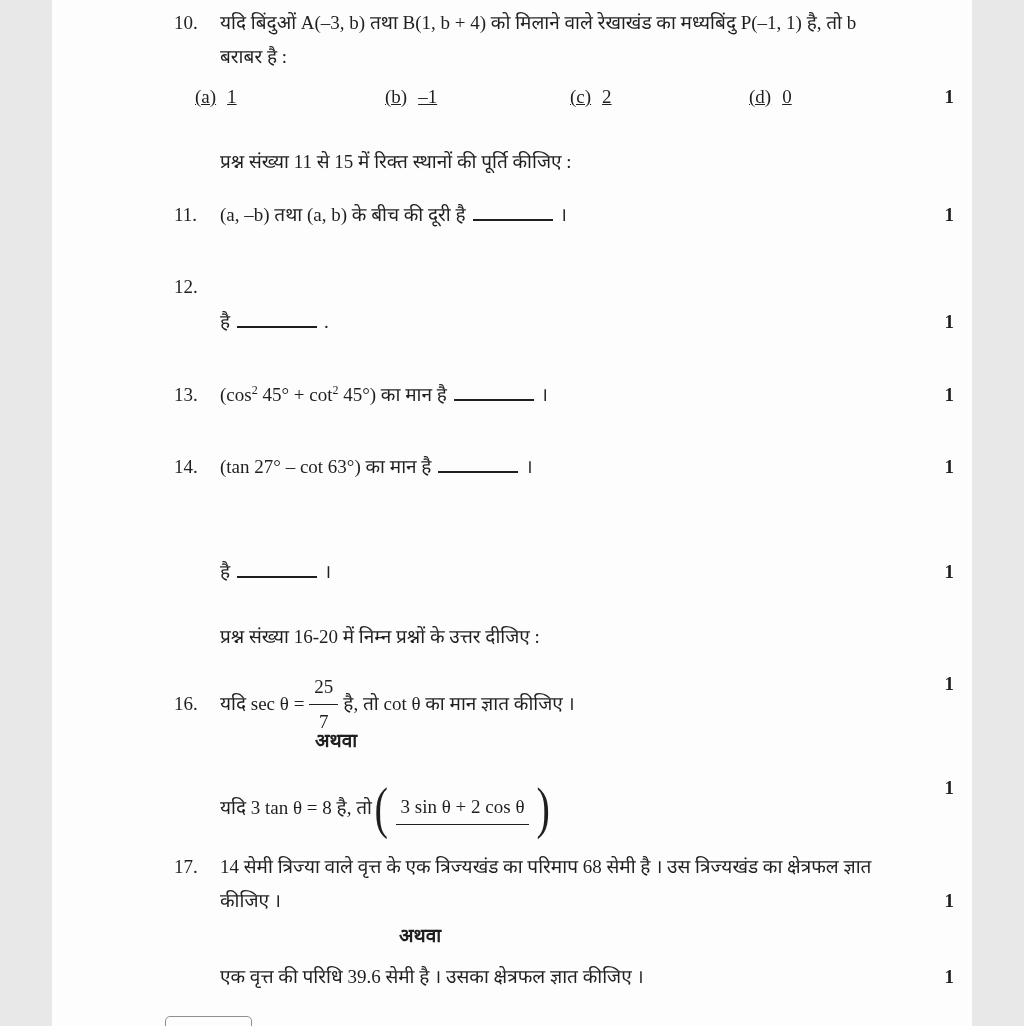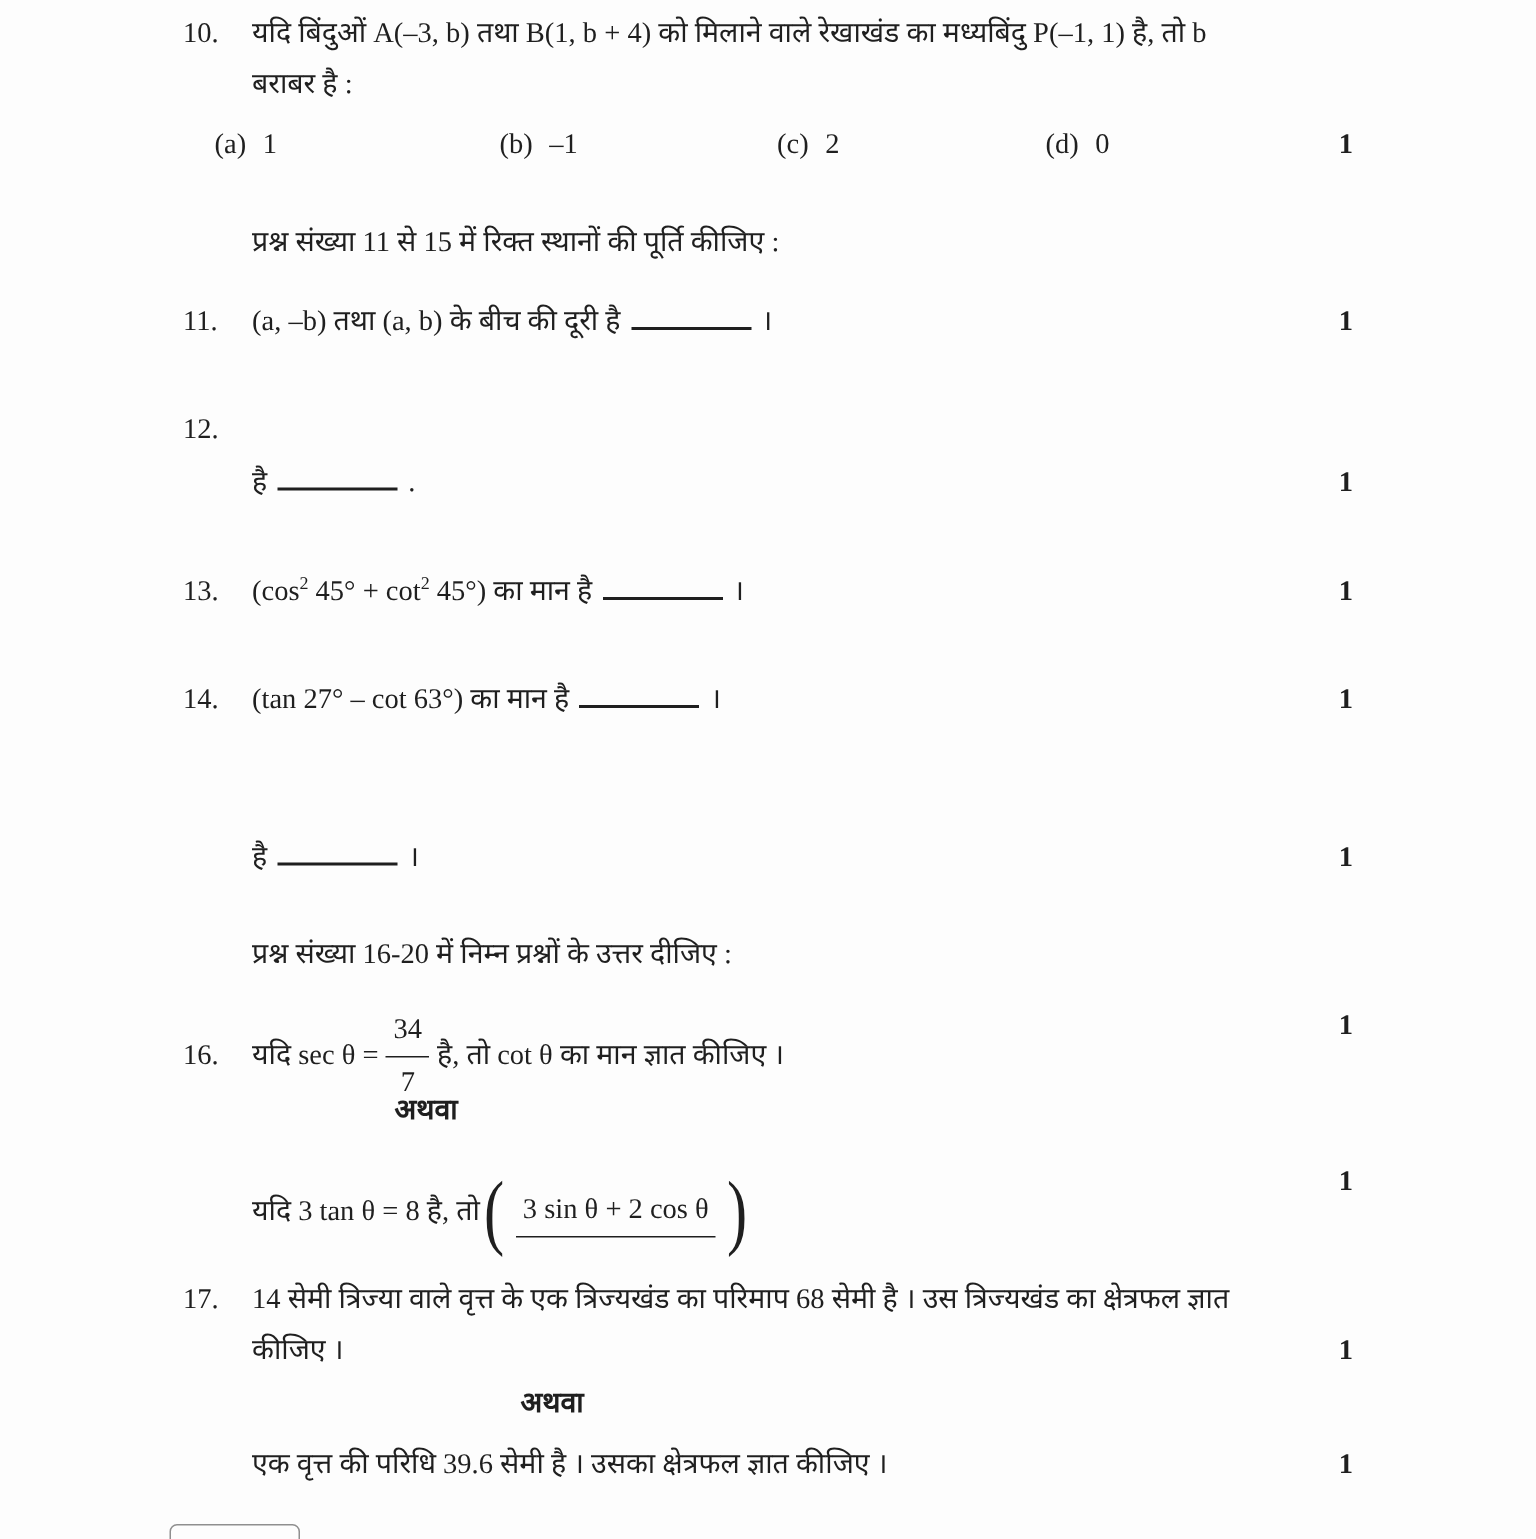--- a/index.html
+++ b/index.html
@@ -1,38 +1,38 @@
 <!DOCTYPE html>
 <html><head>
 <meta charset="utf-8">
 <style>
   html,body { margin:0; padding:0; background:#e8e8e8; }
   .page {
     position:relative;
-    width:1024px; height:1026px;
+    width:920px; height:1026px;
     margin:0 auto;
     background:#fdfdfd;
     color:#1f1f1f;
     font-family:"Liberation Serif","DejaVu Serif",serif;
     font-size:19px;
     overflow:hidden;
   }
   .row { position:absolute; left:0; width:100%; height:30px; line-height:30px; }
   .qnum  { position:absolute; left:122px; top:0; white-space:nowrap; }
   .qtext { position:absolute; left:168px; top:0; white-space:nowrap; }
   .mark  { position:absolute; left:872px; width:30px; top:0; text-align:right; font-weight:bold; }
   .mark.vcenter { top:50%; transform:translateY(-50%); }
   .blank {
     display:inline-block; width:80px; height:0.95em;
     border-bottom:2px solid #1f1f1f; margin:0 7px;
     vertical-align:baseline;
   }
   .bnum { font-weight:normal; }
   sup { font-size:12px; line-height:0; }
-  .opt { position:absolute; top:0; white-space:nowrap; }
+  .opt { position:absolute; top:0; white-space:nowrap;text-decoration:underline; }
   .opt .oval { margin-left:11px; }
   .or-sep { position:absolute; top:0; font-weight:bold; white-space:nowrap; }
   .fr { position:absolute; top:0; height:100%; display:flex; align-items:center; white-space:nowrap;margin-top:20px; }
   .fr .qn { width:46px; flex:0 0 auto; }
   .frac { display:inline-flex; flex-direction:column; text-align:center; margin:0 5px; vertical-align:middle; }
   .frac .num { border-bottom:1.8px solid #1f1f1f; padding:0 5px 2px; }
   .frac .den { padding-top:2px; }
   .bigparen {
     font-size:56px; font-weight:300; line-height:1;
     display:inline-block; transform:scaleX(0.72);
@@ -107,21 +107,21 @@
 
   <div class="row" style="top:622px">
     <span class="qtext"><span>प्रश्न संख्या </span><span class="bnum">16-20</span><span> में निम्न प्रश्नों के उत्तर दीजिए :</span></span>
   </div>
 
   <div class="row" style="top:656px;height:56px">
     <div class="fr" style="left:122px">
       <span class="qn">16.</span>
       <span>यदि sec θ = </span>
       <span class="frac">
-        <span class="num">34</span>
+        <span class="num">25</span>
         <span class="den">7</span>
       </span>
       <span> है, तो cot θ का मान ज्ञात कीजिए ।</span>
     </div>
     <span class="mark vcenter">1</span>
   </div>
 
   <div class="row" style="top:726px">
     <span class="or-sep" style="left:263px">अथवा</span>
   </div>

